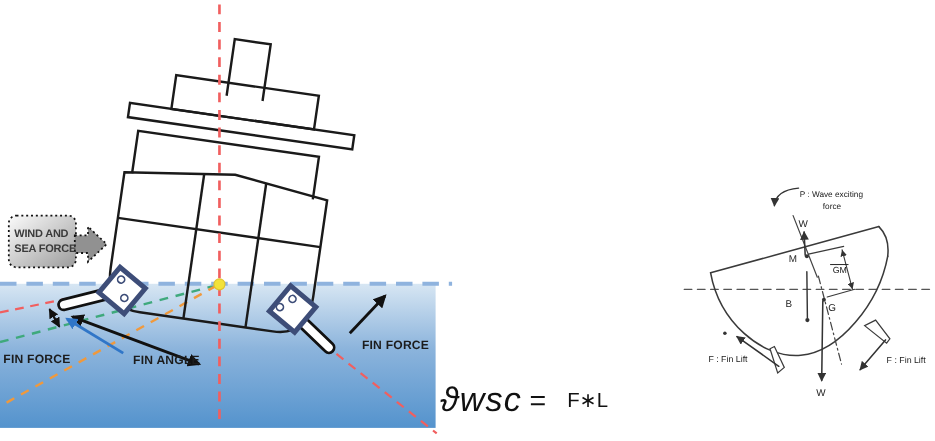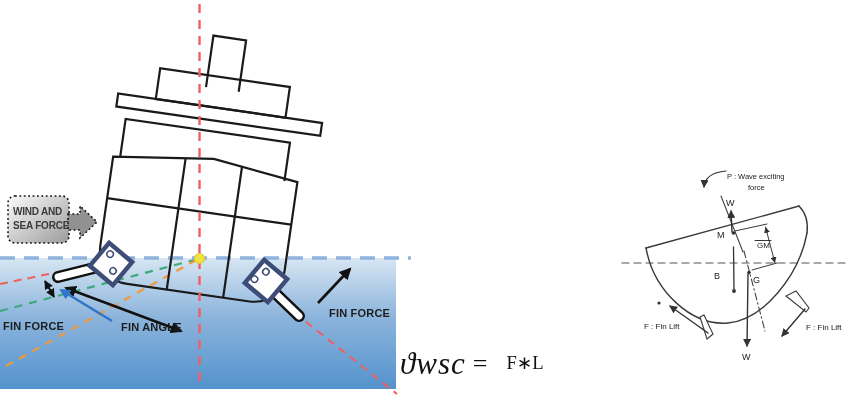--- a/index.html
+++ b/index.html
@@ -3,21 +3,21 @@
 <meta charset="utf-8">
 <style>
   html,body{margin:0;padding:0;background:#fff;}
   .stage{
     position:relative;width:850px;height:401px;background:#ffffff;overflow:hidden;
     font-family:"Liberation Sans",sans-serif;
   }
   .stage svg{position:absolute;left:0;top:0;}
   .formula{
     position:absolute;left:400px;top:346px;display:flex;align-items:center;
-    color:#111;font-family:Liberation Serif, serif;
+    color:#111;font-family:Liberation Sans, sans-serif;
   }
   .formula .lhs{font-style:italic;font-size:31px;letter-spacing:1px;}
   .formula .eq{font-size:26px;margin:0 9px 0 7px;}
   .formula .frac{display:inline-flex;text-align:center;font-size:18.5px;line-height:1.25;}
   .formula .num{padding:0 10px 1px;}
   .formula .den{border-top:2px solid #111;padding:2px 6px 0;white-space:nowrap;}
   .lbl{font-weight:bold;font-size:11px;fill:#1c1c1c;letter-spacing:.2px;}
   .windlbl{font-weight:bold;font-size:10px;fill:#3a3a3a;letter-spacing:-.2px;}
   .sk{font-size:8px;fill:#222;}
   .sk9{font-size:9px;fill:#222;}

